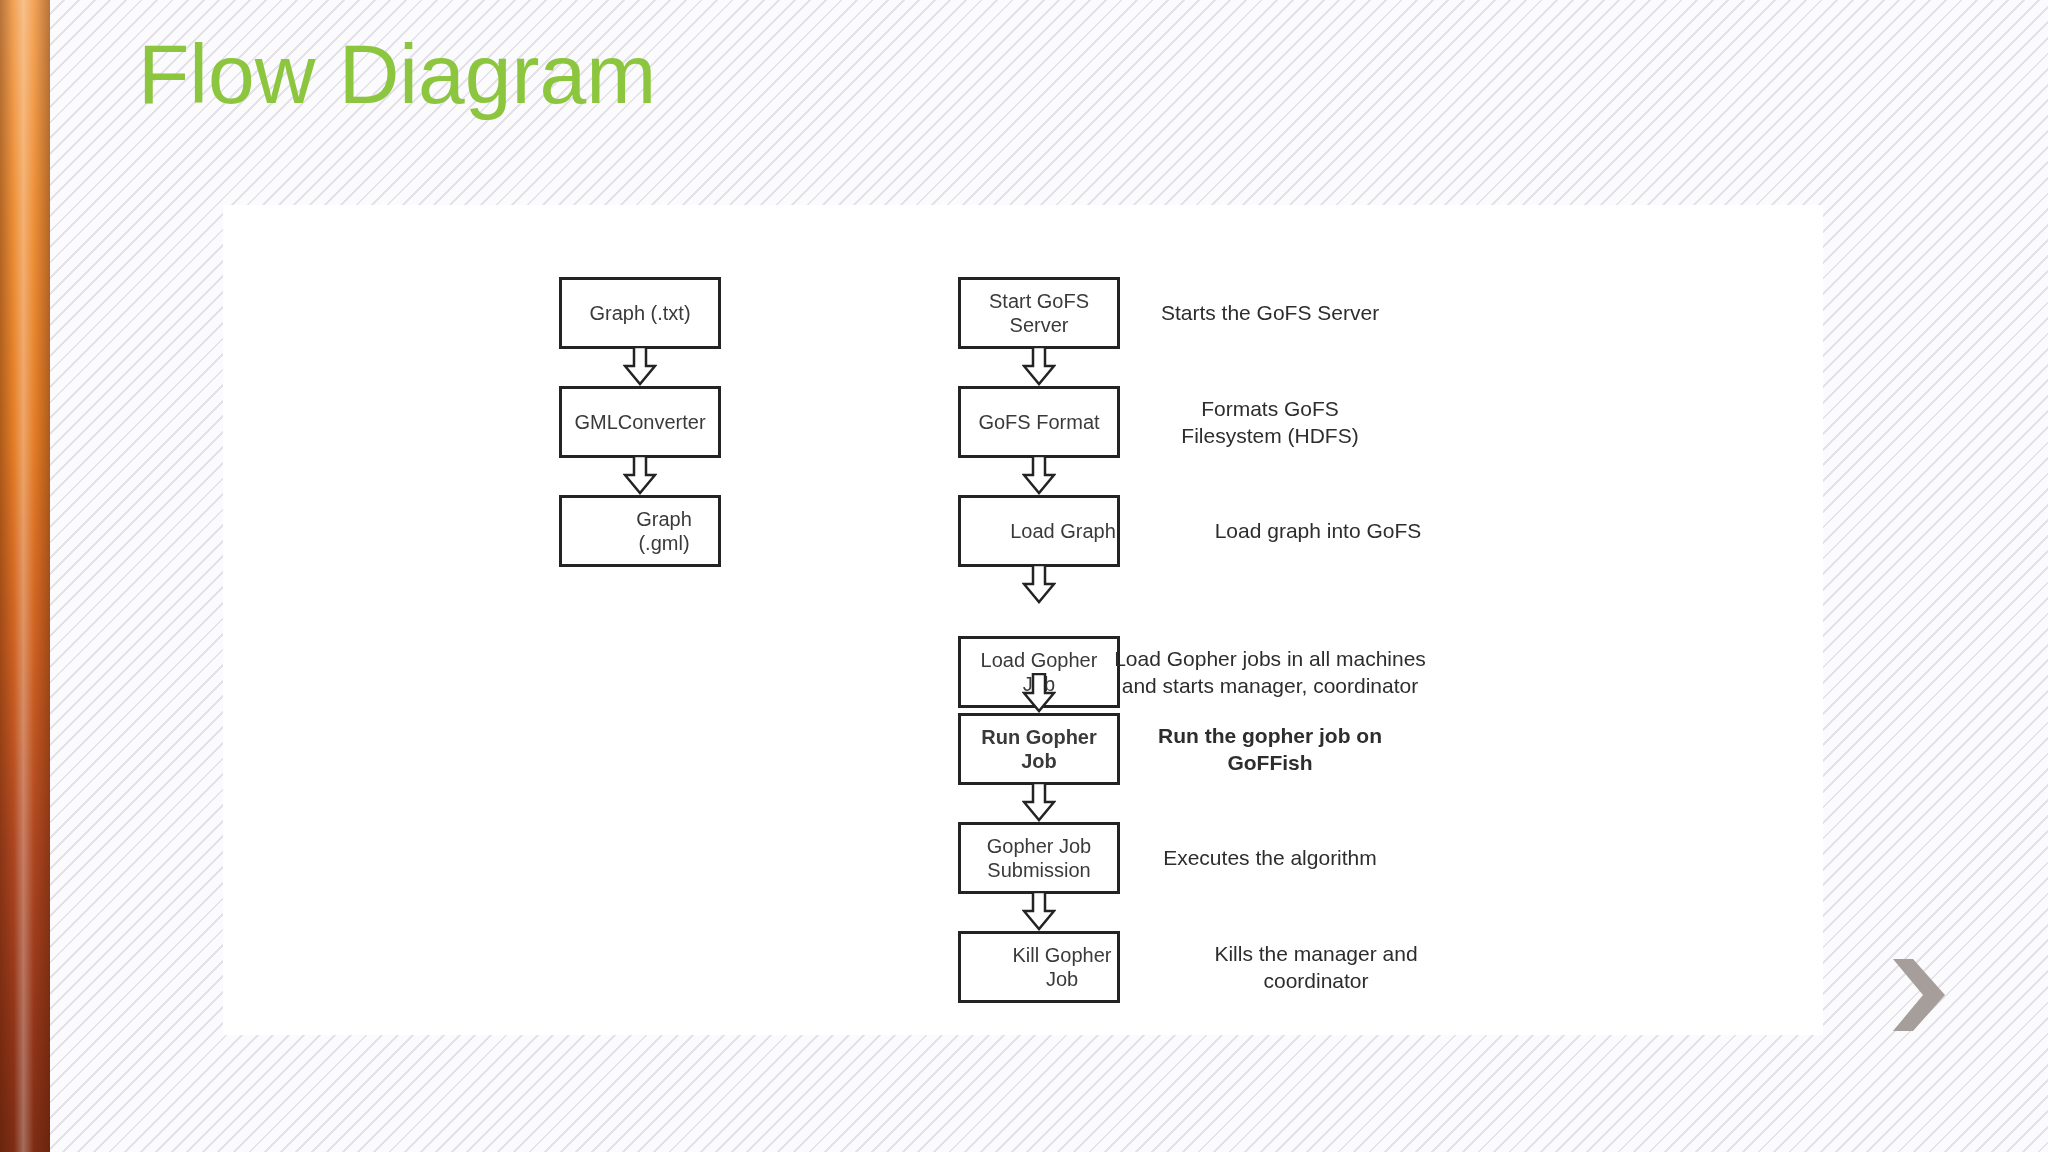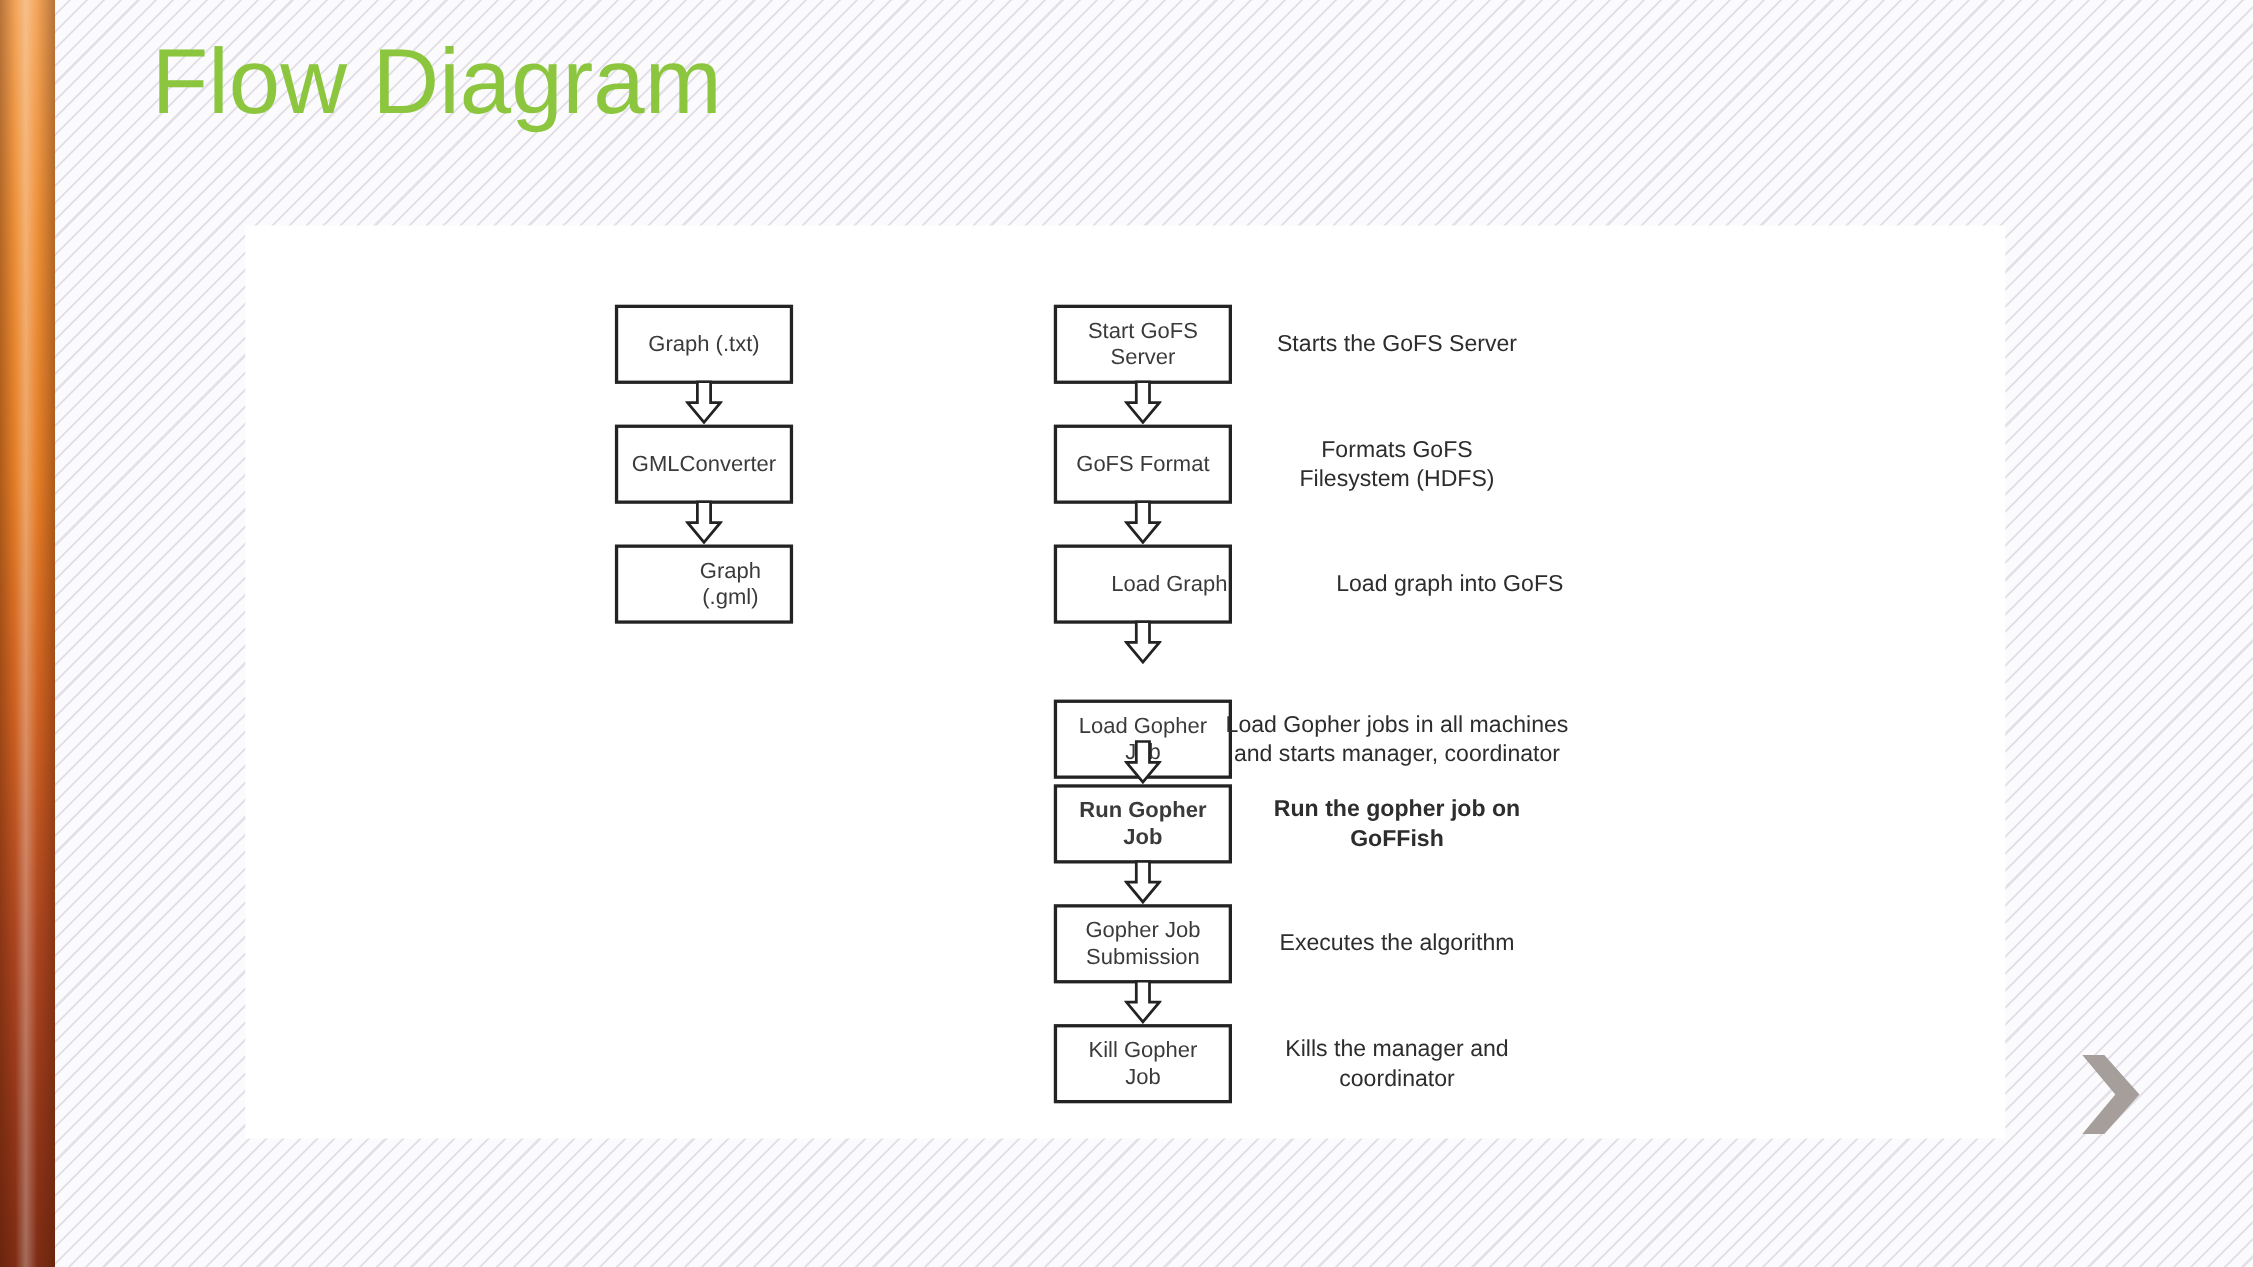--- a/index.html
+++ b/index.html
@@ -28,21 +28,21 @@
     position:absolute; width:162px; height:72px; box-sizing:border-box;
     background:#ffffff; border:3px solid #232323;
     display:flex; align-items:center; justify-content:center;
     text-align:center; font-size:20px; line-height:1.22; color:#3a3a3a;
     white-space:pre-line;
   }
   .lcol { left:559px; }
   .rcol { left:958px; }
   .row0 { top:277px; } .row1 { top:386px; } .row2 { top:495px;padding-left:48px; }
   .row3 { top:636px; } .row4 { top:713px;font-weight:bold; } .row5 { top:822px; }
-  .row6 { top:931px; }
+  .row6 { top:931px;padding-left:46px; }
   .flow-arrow { position:absolute; width:34px; height:40px; }
   .larrow { left:623px; } .rarrow { left:1022px; }
   .arow0 { top:346px; } .arow1 { top:455px; } .arow2 { top:564px; }
   .arow3 { top:673px; } .arow4 { top:782px; } .arow5 { top:891px; }
   .annotation {
     position:absolute; left:1100px; width:340px; height:72px;
     display:flex; align-items:center; justify-content:center;
     text-align:center; font-size:21px; line-height:1.3; color:#2d2d2d;
     white-space:pre-line;
   }

